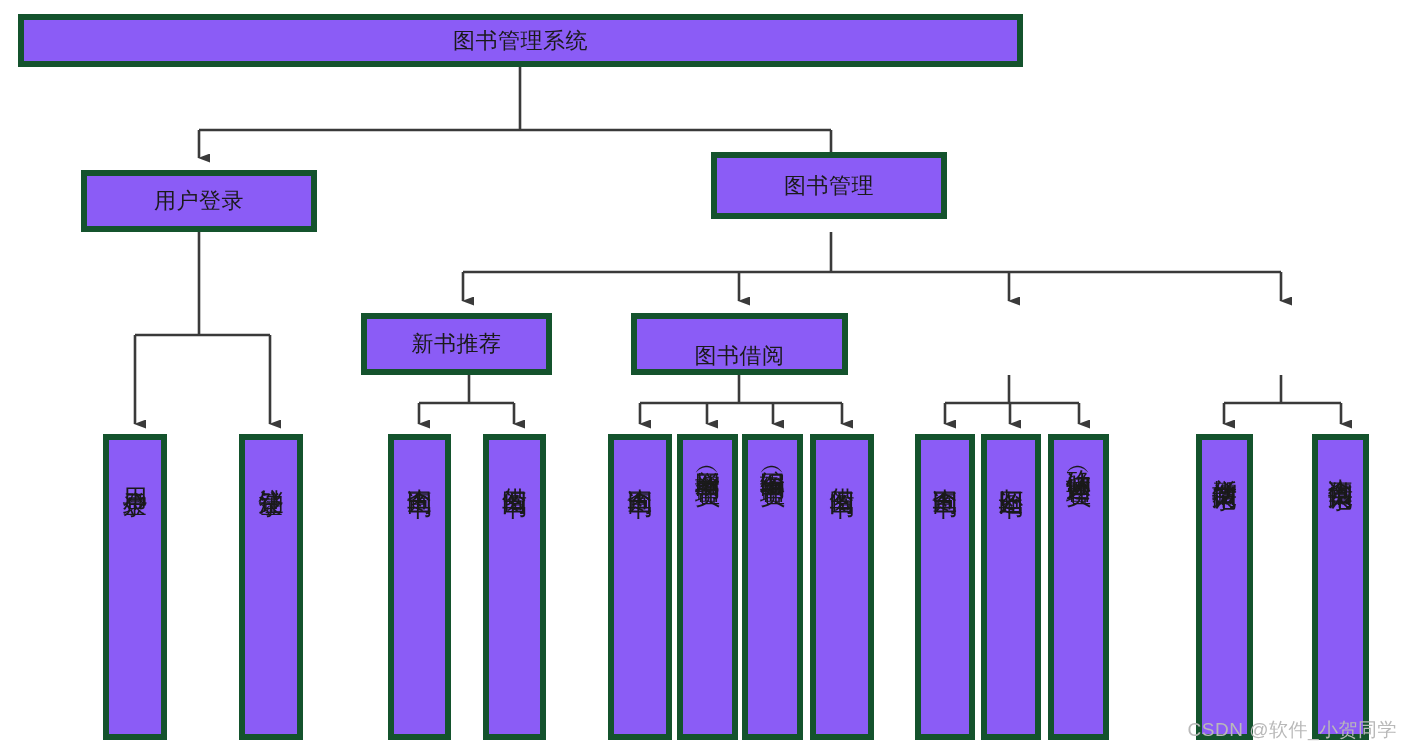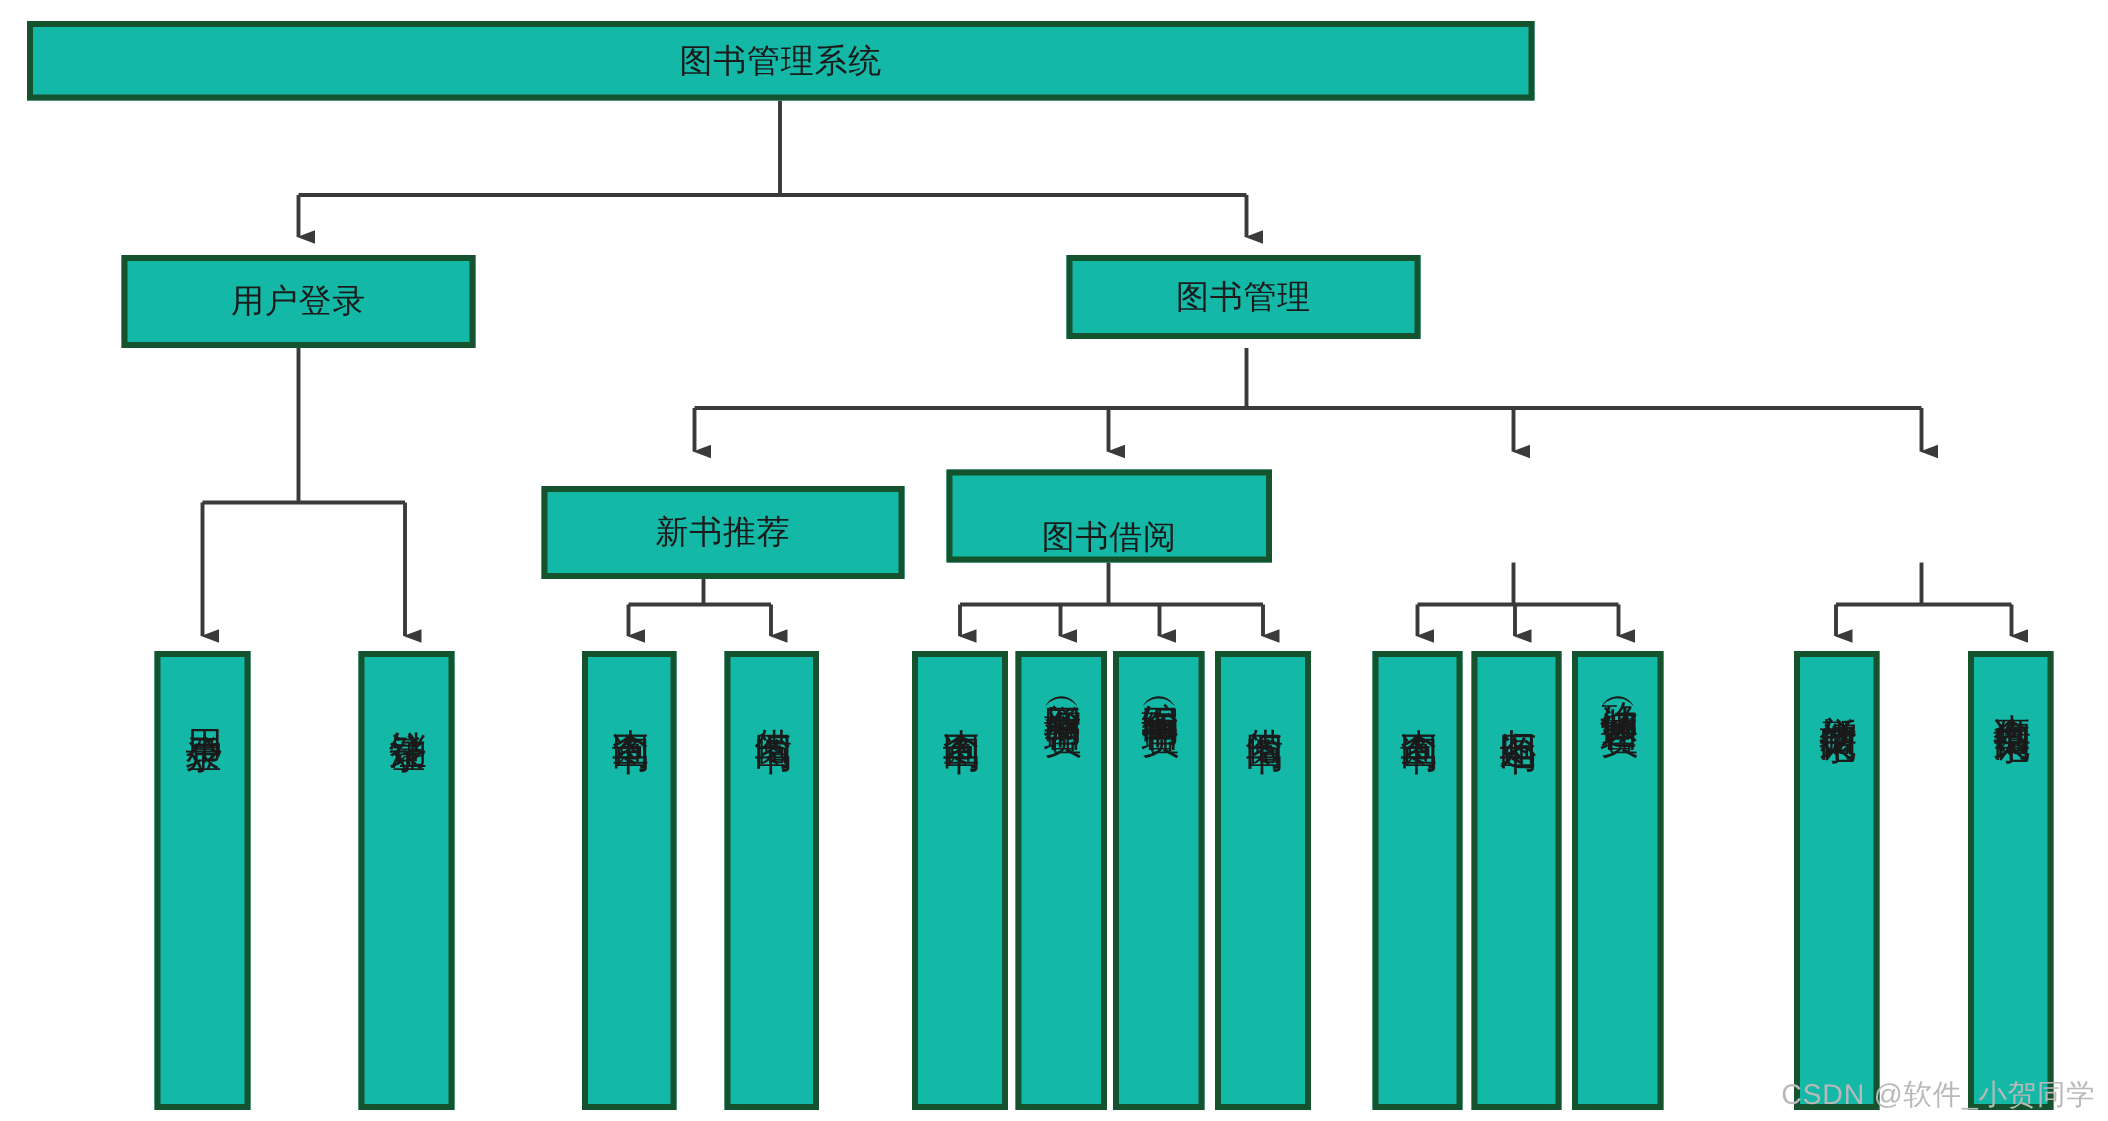--- a/index.html
+++ b/index.html
@@ -24,22 +24,22 @@
     position: absolute;
     left: 0;
     top: 0;
     width: 1405px;
     height: 747px;
     pointer-events: none;
   }
   .node {
     position: absolute;
     box-sizing: border-box;
-    border: 4px solid #14532d;
-    background: #14b8a6;
+    border: 6px solid #14532d;
+    background: #8b5cf6;
     display: flex;
     align-items: center;
     justify-content: center;
     color: #1a1a1a;
   }
   .node .label {
     display: block;
     text-align: center;
     line-height: 1.18;
     letter-spacing: 0.5px;
@@ -128,25 +128,25 @@
     </g>
   </svg>
 
   <div class="node horizontal" style="left:18px; top:14px; width:1005px; height:53px;">
     <span class="label">图书管理系统</span>
   </div>
 
   <div class="node horizontal" style="left:81px; top:170px; width:236px; height:62px;">
     <span class="label">用户登录</span>
   </div>
-  <div class="node horizontal" style="left:711px; top:170px; width:236px; height:56px;">
+  <div class="node horizontal" style="left:711px; top:152px; width:236px; height:67px;">
     <span class="label">图书管理</span>
   </div>
 
-  <div class="node horizontal" style="left:361px; top:324px; width:242px; height:62px;">
+  <div class="node horizontal" style="left:361px; top:313px; width:191px; height:62px;">
     <span class="label">新书推荐</span>
   </div>
   <div class="node horizontal" style="left:631px; top:313px; width:217px; height:62px;align-items:flex-end;">
     <span class="label">图书借阅</span>
   </div>
 
   <div class="node vertical" style="left:103px; top:434px; width:64px; height:306px;">
     <span class="label">用户登录</span>
   </div>
   <div class="node vertical" style="left:239px; top:434px; width:64px; height:306px;">

